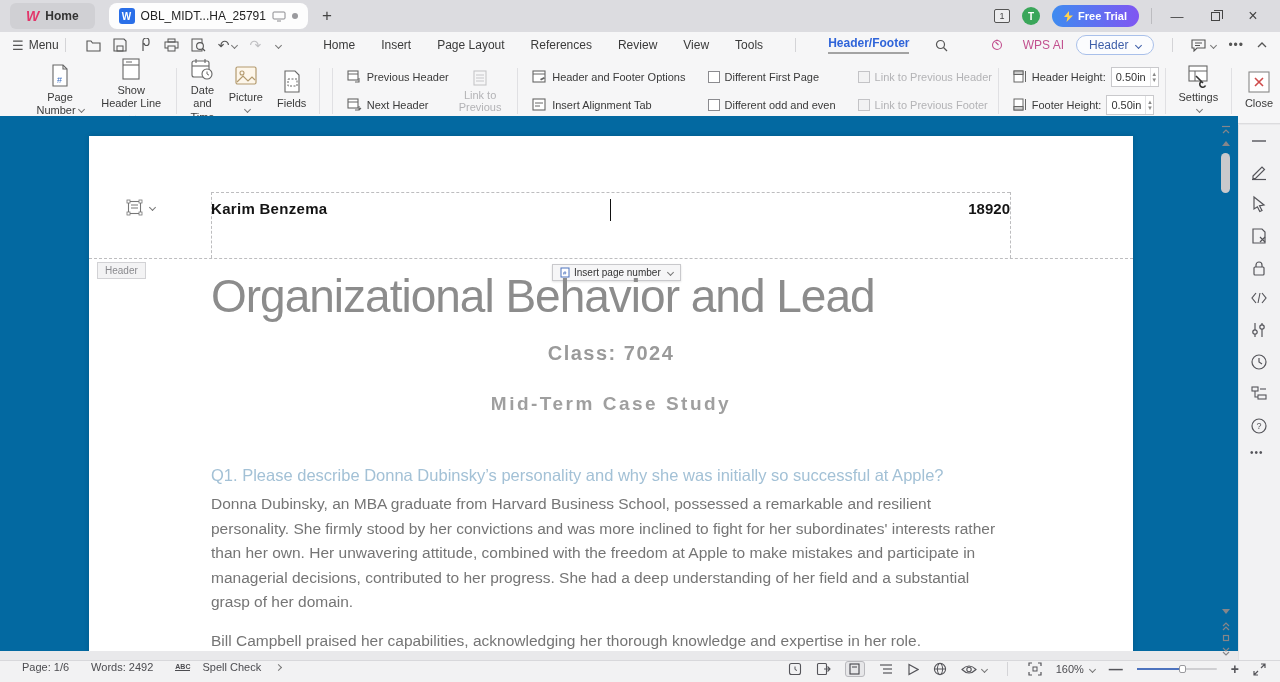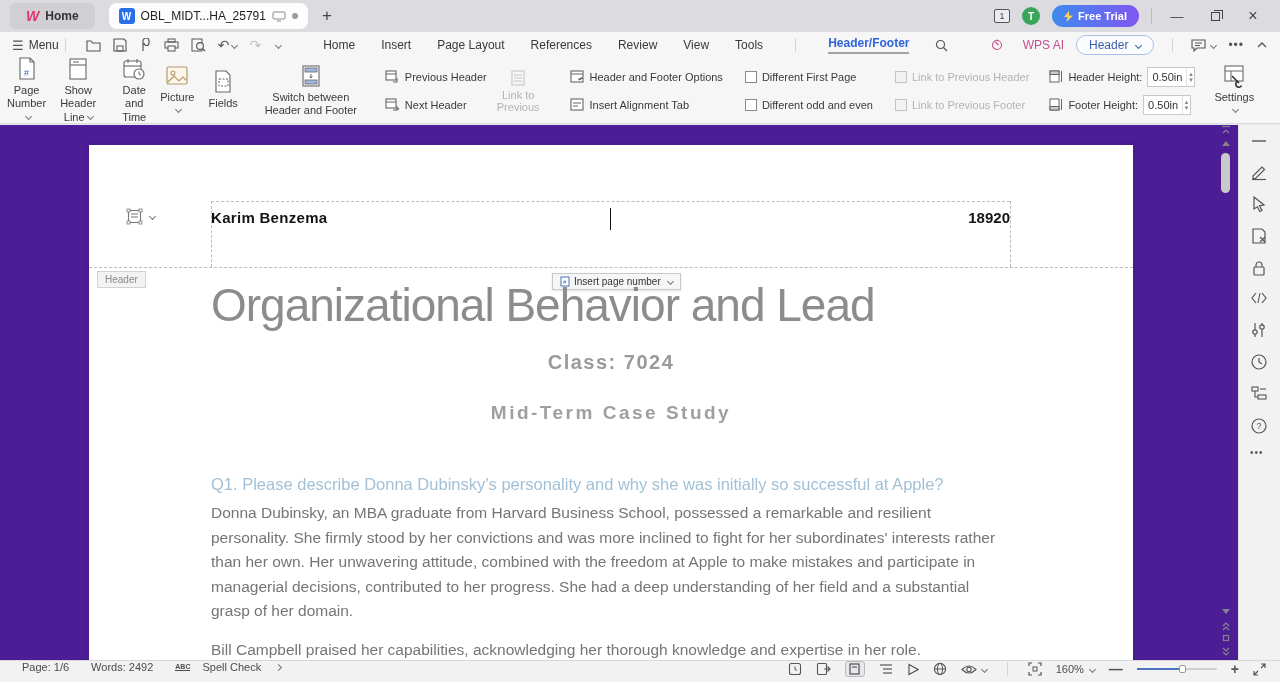--- a/index.html
+++ b/index.html
@@ -62,21 +62,21 @@
   .cb { width:12px; height:12px; border:1px solid #8b8b8f; background:#fff; display:inline-block; flex:none; }
   .cb.dis { border-color:#c3c3c6; background:#f2f2f3; }
   .dis-txt { color:#b3b3b6; }
   .spin { display:flex; align-items:center; border:1px solid #c9c9cc; background:#fff; height:20px; width:48px; }
   .spin input { border:none; outline:none; width:38px; font-size:11px; text-align:center; color:#333; background:transparent; }
   .spin .arrows { display:flex; flex-direction:column; align-items:center; justify-content:center; width:14px;
                   border-left:1px solid #e2e2e4; height:100%; color:#888; font-size:6px; line-height:1; gap:1px; }
   .link2 { display:flex; flex-direction:column; align-items:center; gap:2px; color:#b3b3b6; padding:0 10px; text-align:center; }
 
   
-  .docarea { position:absolute; top:125px; left:0; width:1238px; height:535px; background:#4c1d95; overflow:hidden; }
+  .docarea { position:absolute; top:116px; left:0; width:1238px; height:535px; background:#0369a1; overflow:hidden; }
   .page { position:absolute; left:89px; top:20px; width:1044px; height:530px; background:#fff;
           box-shadow:0 0 5px rgba(0,0,0,.15); }
   .dash-h { position:absolute; border-top:1px dashed #bdbdbf; height:0; }
   .dash-v { position:absolute; border-left:1px dashed #bdbdbf; width:0; }
   .hdr-left-icon { position:absolute; left:37px; top:63px; display:flex; align-items:center; gap:4px; }
   .hdr-name { position:absolute; left:122px; top:64px; font-size:15px; font-weight:bold; color:#141414;
               letter-spacing:.3px; }
   .hdr-num { position:absolute; right:123px; top:64px; font-size:15px; font-weight:bold; color:#141414; }
   .caret { position:absolute; left:521px; top:63px; width:1px; height:22px; background:#111; }
   .hdr-tag { position:absolute; left:8px; top:126px; padding:2px 7px; font-size:10px; color:#8a8a8e;
@@ -276,31 +276,20 @@
       <div class="bigbtn">
         <svg width="22" height="24" viewBox="0 0 22 24">
           <path d="M4 1 h10 l4 4 v17 H4z" fill="#fff" stroke="#666" stroke-width="1.1"></path>
           <rect x="7" y="9" width="9" height="7" fill="none" stroke="#666" stroke-width="1" stroke-dasharray="2 1.5"></rect>
         </svg>
         <span>Fields</span>
       </div>
     </div>
     <span class="rdiv"></span>
 
-    <div class="rgroup">
-      <div class="bigbtn" style="width:108px;">
-        <svg width="24" height="24" viewBox="0 0 24 24">
-          <rect x="4" y="2" width="16" height="20" fill="#fff" stroke="#666" stroke-width="1.1"></rect>
-          <rect x="6" y="4" width="12" height="4" fill="#9db7e0" stroke="#666" stroke-width=".8"></rect>
-          <rect x="6" y="16" width="12" height="4" fill="#9db7e0" stroke="#666" stroke-width=".8"></rect>
-          <path d="M12 10 v4 M10.5 12.5 L12 14 l1.5 -1.5" fill="none" stroke="#666" stroke-width="1"></path>
-        </svg>
-        <span>Switch between Header and Footer</span>
-      </div>
-    </div>
     <span class="rdiv"></span>
 
     <div class="rgroup">
       <div class="smallcol">
         <div class="smallrow">
           <svg width="15" height="14" viewBox="0 0 15 14">
             <rect x="1" y="1" width="10" height="9" fill="#fff" stroke="#666" stroke-width="1.1"></rect>
             <line x1="1" y1="4" x2="11" y2="4" stroke="#666" stroke-width="1"></line>
             <path d="M12 8 v4 h-4" fill="none" stroke="#666" stroke-width="1.1"></path>
           </svg>

